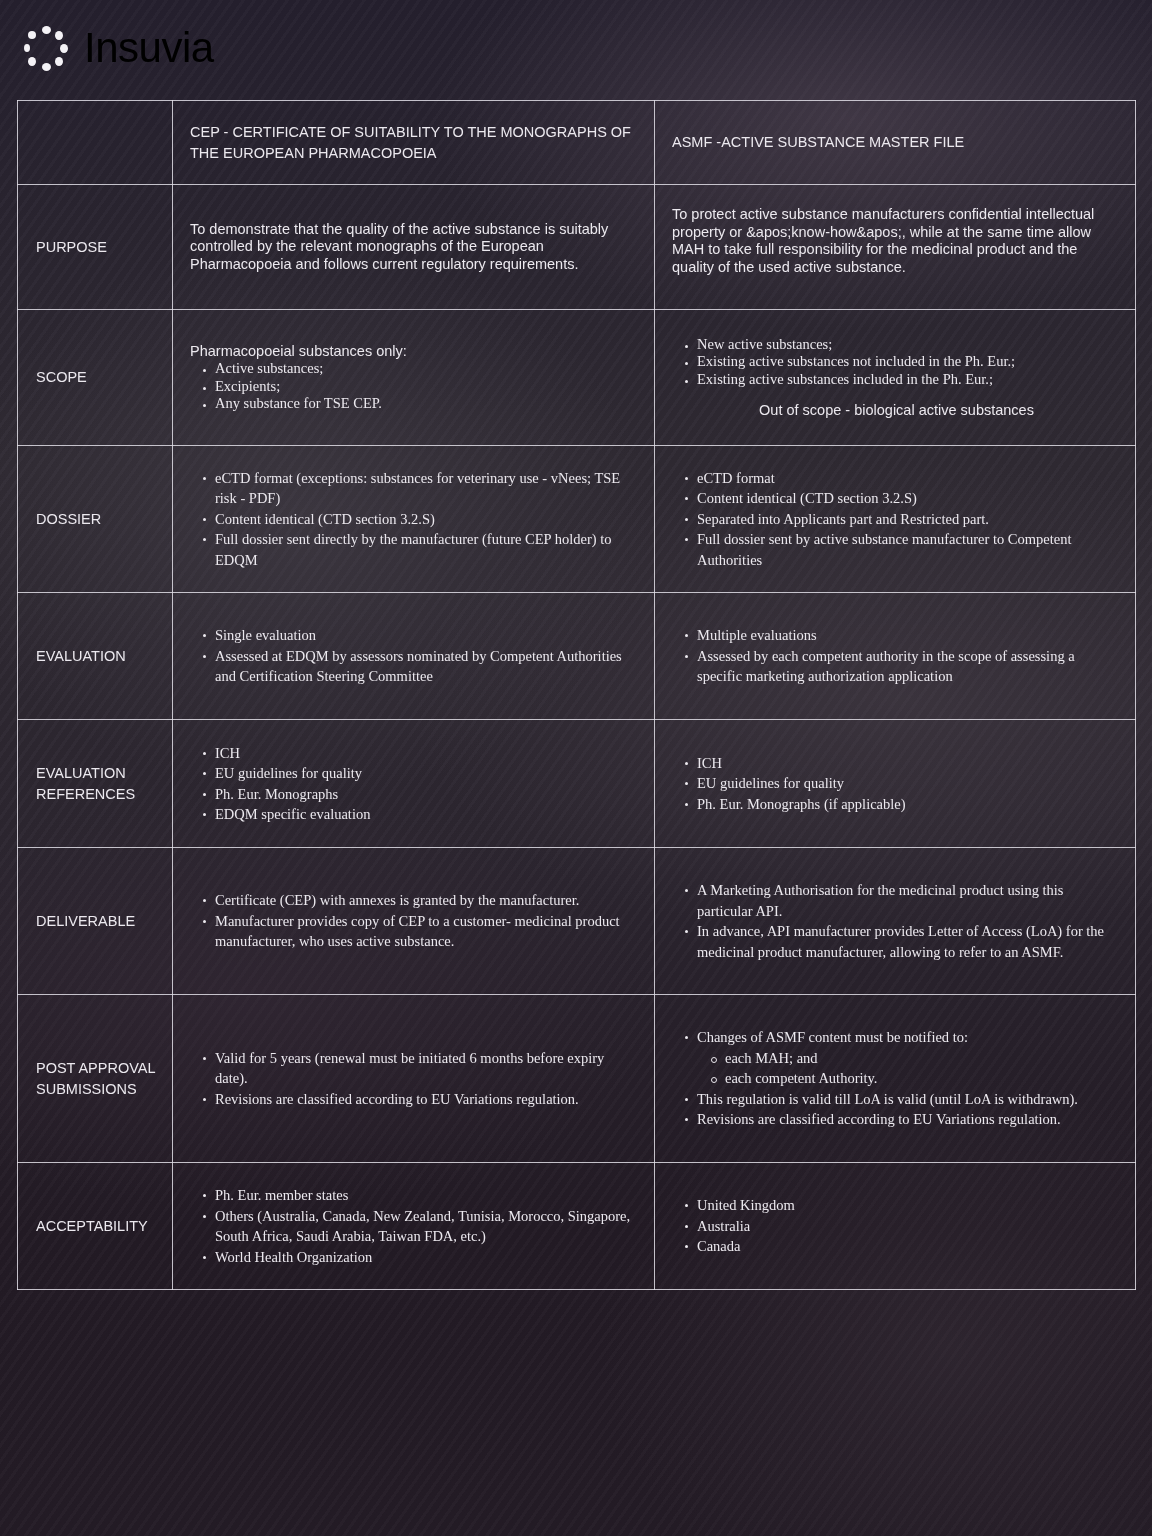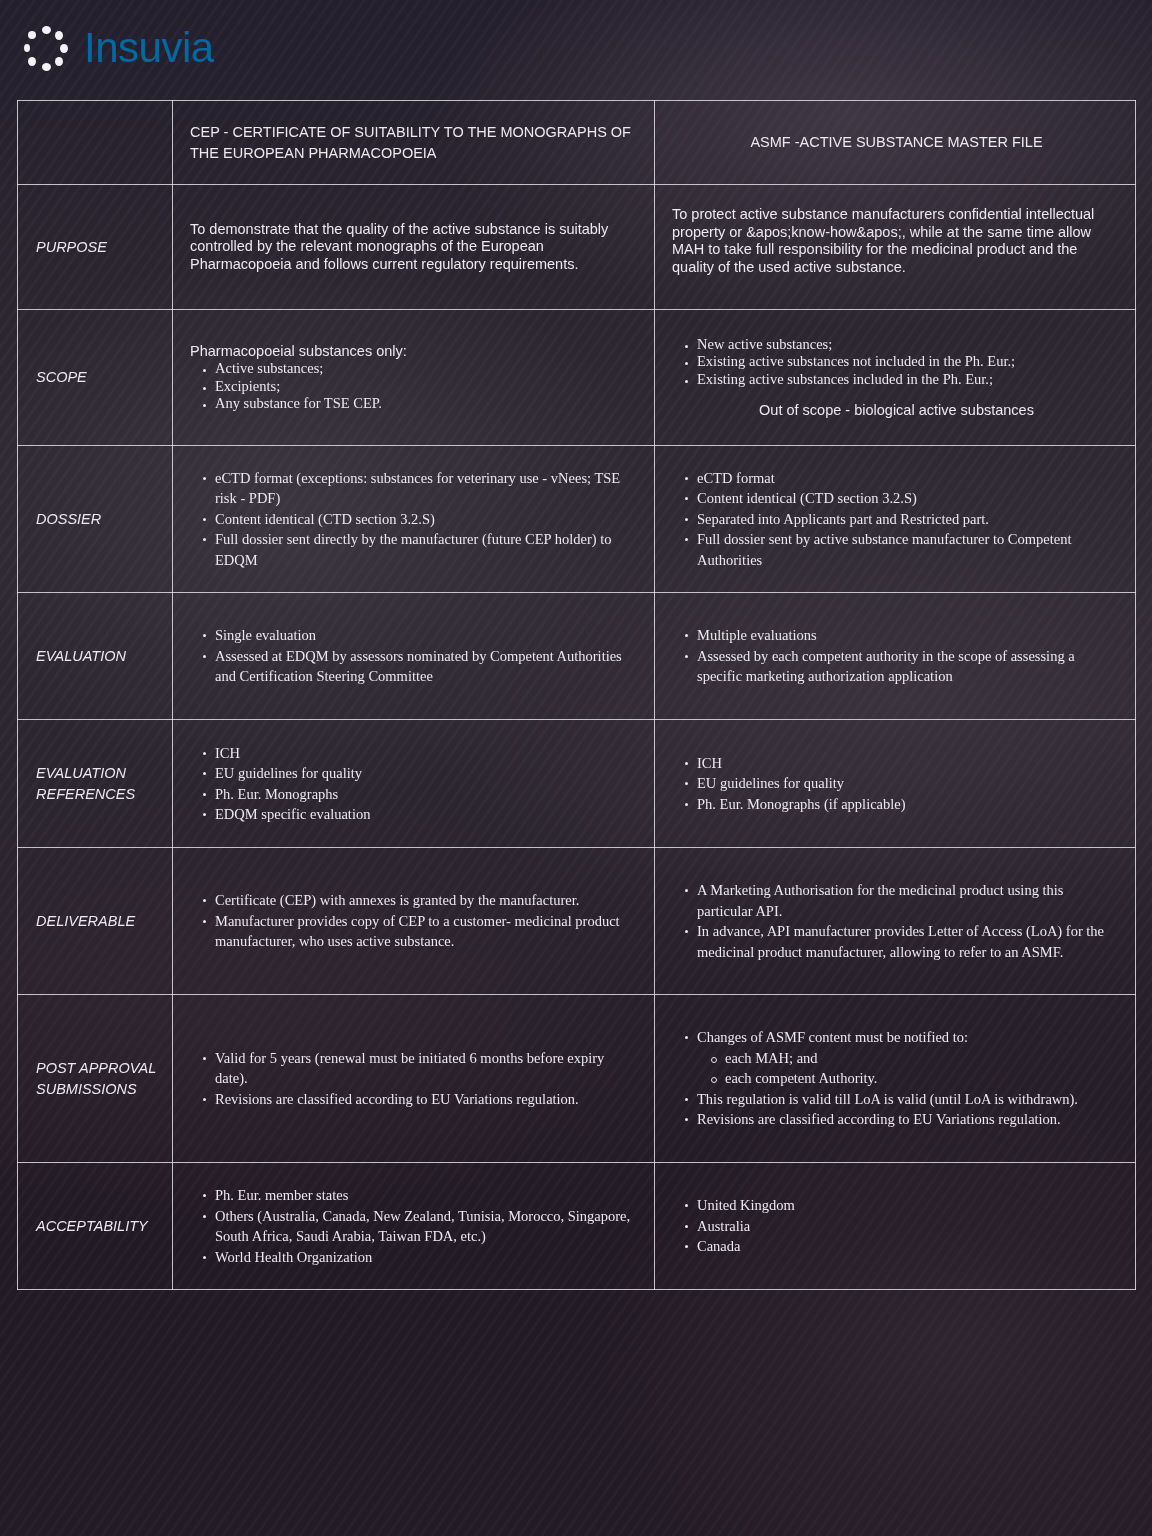--- a/index.html
+++ b/index.html
@@ -19,42 +19,42 @@
   }
   .logo {
     position: absolute; left: 22px; top: 24px;
     display: flex; align-items: center; gap: 14px;
   }
   .logo-mark { width: 48px; height: 48px; position: relative; }
   .logo-mark span {
     position: absolute; width: 8px; height: 8px; border-radius: 50%; background: #f4f2f6;
   }
   .logo-text {
-    font-size: 42px; font-weight: 400; color: #0369a1; letter-spacing: -0.5px;
+    font-size: 42px; font-weight: 400; color: #000000; letter-spacing: -0.5px;
     line-height: 1;
   }
   table.cmp {
     position: absolute; left: 17px; top: 100px;
     width: 1118px; border-collapse: collapse; table-layout: fixed;
   }
   table.cmp td, table.cmp th {
     border: 1.2px solid rgba(225,222,230,0.85);
     vertical-align: middle; padding: 0;
     font-size: 14.5px; line-height: 20.5px; font-weight: 400;
     color: #ece9ef;
   }
   col.c1 { width: 155px; }
   col.c2 { width: 482px; }
   col.c3 { width: 481px; }
-  .lbl { padding-left: 18px !important; padding-right: 8px !important; text-transform: none; font-style: italic; }
+  .lbl { padding-left: 18px !important; padding-right: 8px !important; text-transform: none; }
   .cell { padding-left: 17px !important; padding-right: 14px !important; }
   th.hdr {
     font-weight: 700; font-size: 14.5px; line-height: 17px; text-align: left;
   }
-  th.hdr.center { text-align: center; }
+  th.hdr.center { }
   ul.b { margin: 0; padding: 0 0 0 8px; list-style: none; font-family: Liberation Serif, serif; }
   ul.b li { position: relative; padding-left: 17px; }
   ul.b li::before {
     content: ""; position: absolute; left: 5px; top: 9px; width: 3px; height: 3px;
     background: #ece9ef; border-radius: 50%;
   }
   ul.sub { margin: 0; padding: 0 0 0 11px; list-style: none; }
   ul.sub li { position: relative; padding-left: 17px; }
   ul.sub li::before {
     content: ""; position: absolute; left: 3px; top: 9px; width: 4px; height: 4px;

